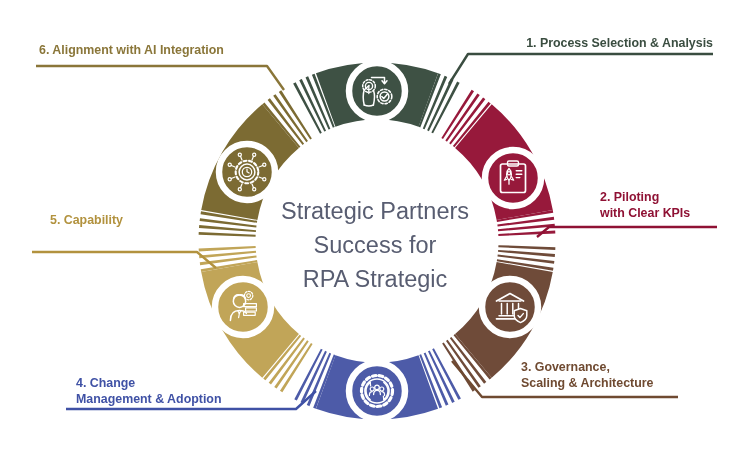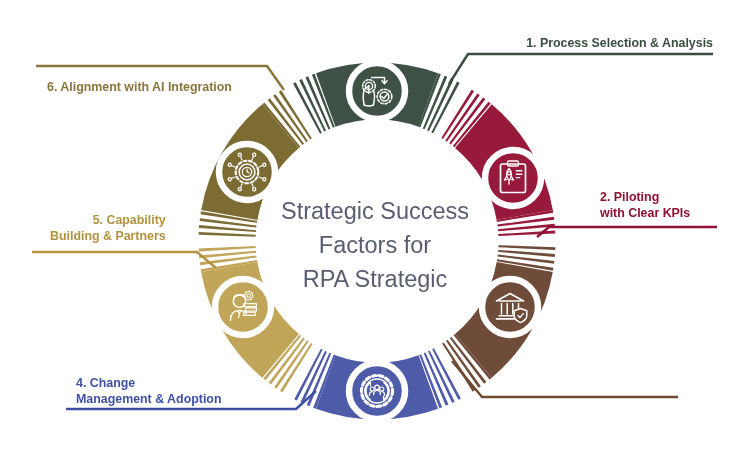--- a/index.html
+++ b/index.html
@@ -172,42 +172,45 @@
           <path d="M 5,12 L 6.5,15.7"></path>
             <circle cx="7.2" cy="17.3" r="1.6"></circle>
           <path d="M 12,5 L 15.7,6.5"></path>
             <circle cx="17.3" cy="7.2" r="1.6"></circle>
         </g>
       </g>
     </g>
   </svg>
 
   <div id="title-block" style="color: rgb(88, 93, 113);">
-    <span>Strategic Success</span>
-    <span>Factors for</span>
+    <span>Strategic Partners</span>
+    <span>Success for</span>
     <span>RPA Strategic</span>
   </div>
 
   <div class="factor-label" style="right: 37px; top: 36px; text-align: right; color: rgb(58, 77, 64); margin-left: 12px;">
     <span>1. Process Selection &amp; Analysis</span>
   </div>
 
   <div class="factor-label" style="left: 600px; top: 190px; color: rgb(143, 17, 52);">
     <span>2. Piloting</span>
     <span>with Clear KPIs</span>
   </div>
 
+  <div class="factor-label" style="left: 521px; top: 360px; color: rgb(111, 74, 49);">
+    <span>3. Governance,</span>
+    <span>Scaling &amp; Architecture</span>
+  </div>
 
   <div class="factor-label" style="left: 76px; top: 368px; color: rgb(63, 81, 165); margin-top: 8px;">
     <span>4. Change</span>
     <span>Management &amp; Adoption</span>
   </div>
 
   <div class="factor-label" style="left: 50px; top: 213px; color: rgb(178, 146, 62); text-align: right;">
     <span>5. Capability</span>
-    <span>Building &amp; Partners</span>
-  </div>
-
-  <div class="factor-label" style="left: 47px; top: 43px; color: rgb(138, 118, 57); margin-top: 37px;">
+  </div>
+
+  <div class="factor-label" style="left: 39px; top: 43px; color: rgb(138, 118, 57);">
     <span>6. Alignment with AI Integration</span>
   </div>
 
 </div>
 
 </body></html>

